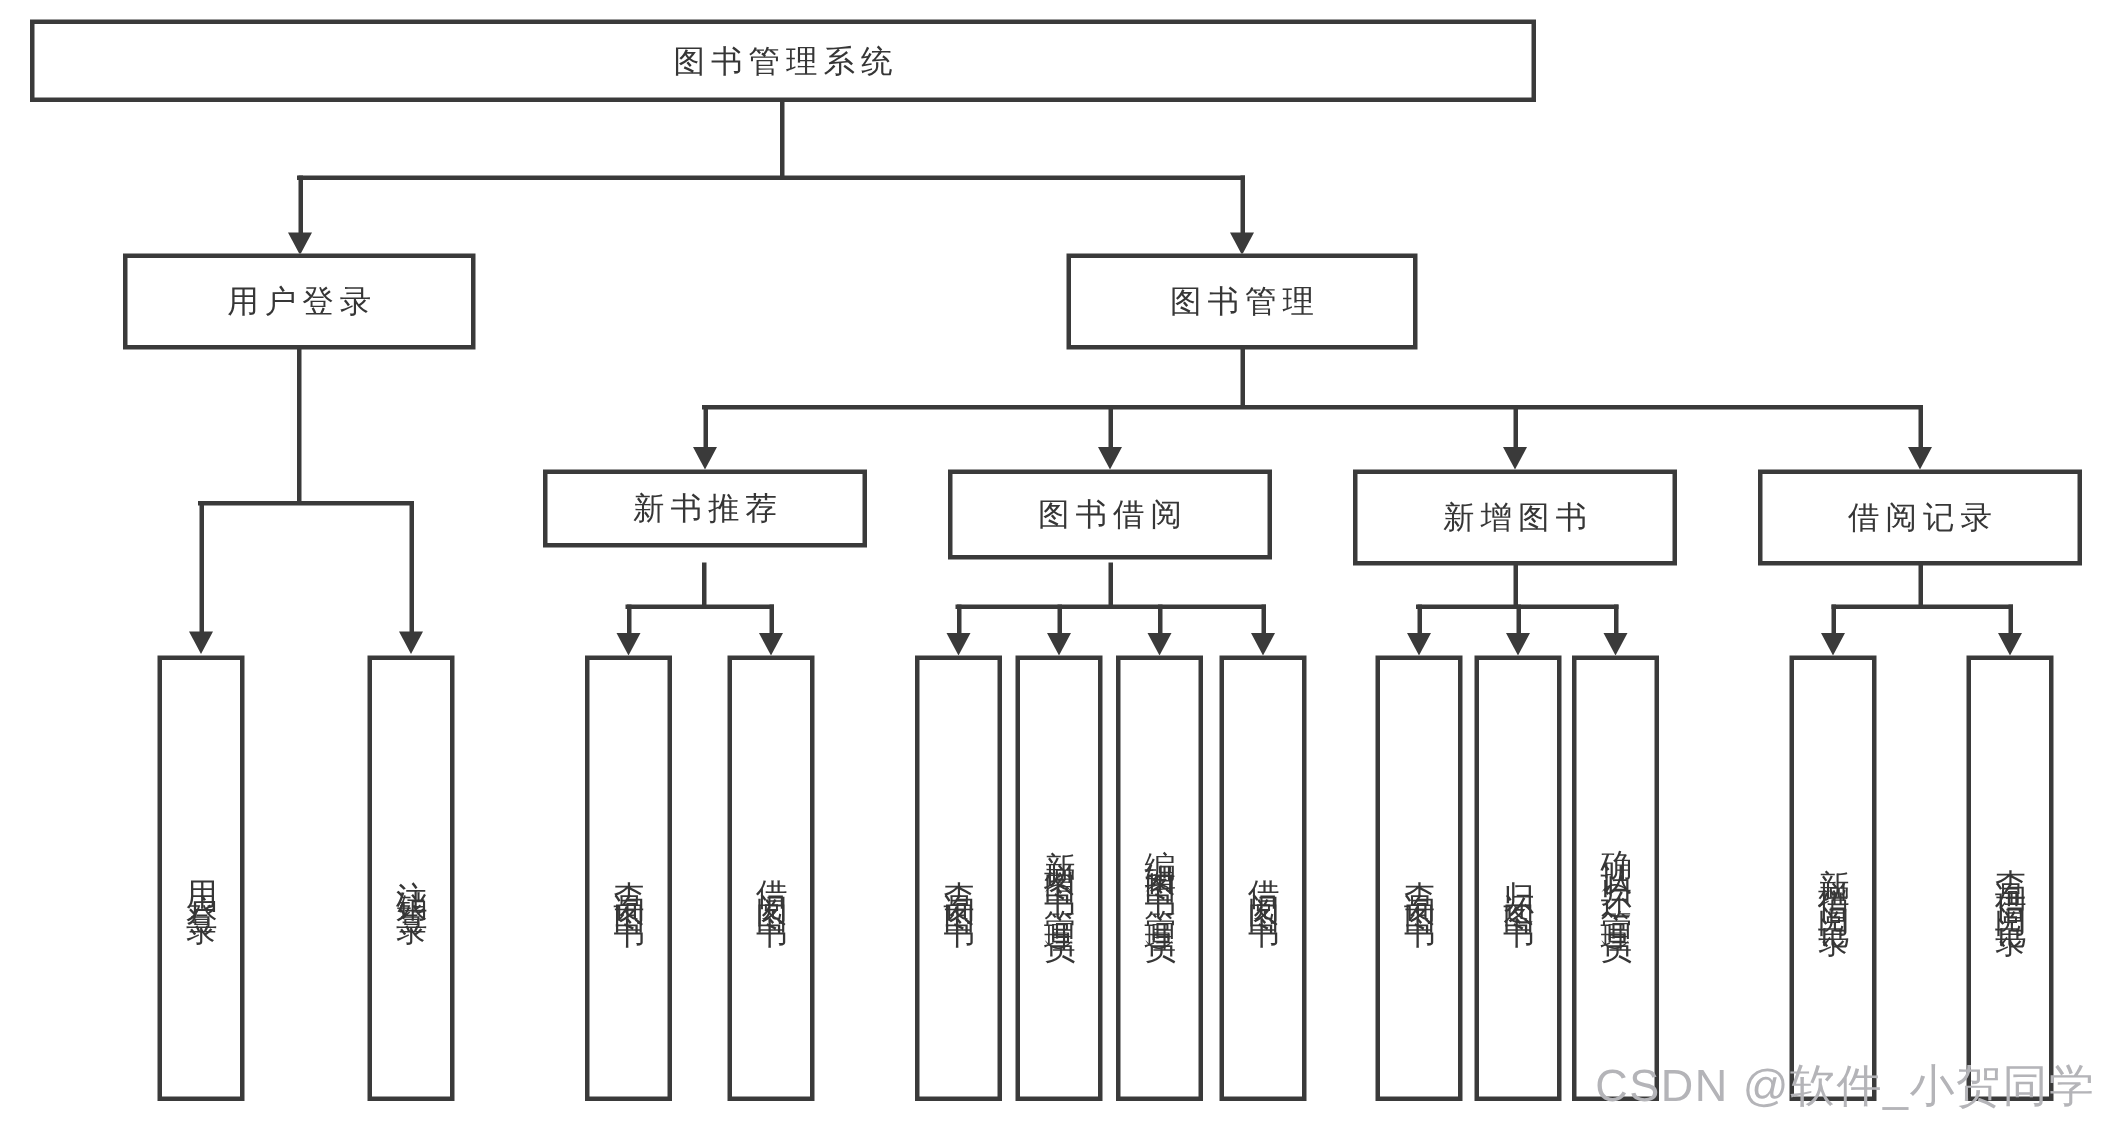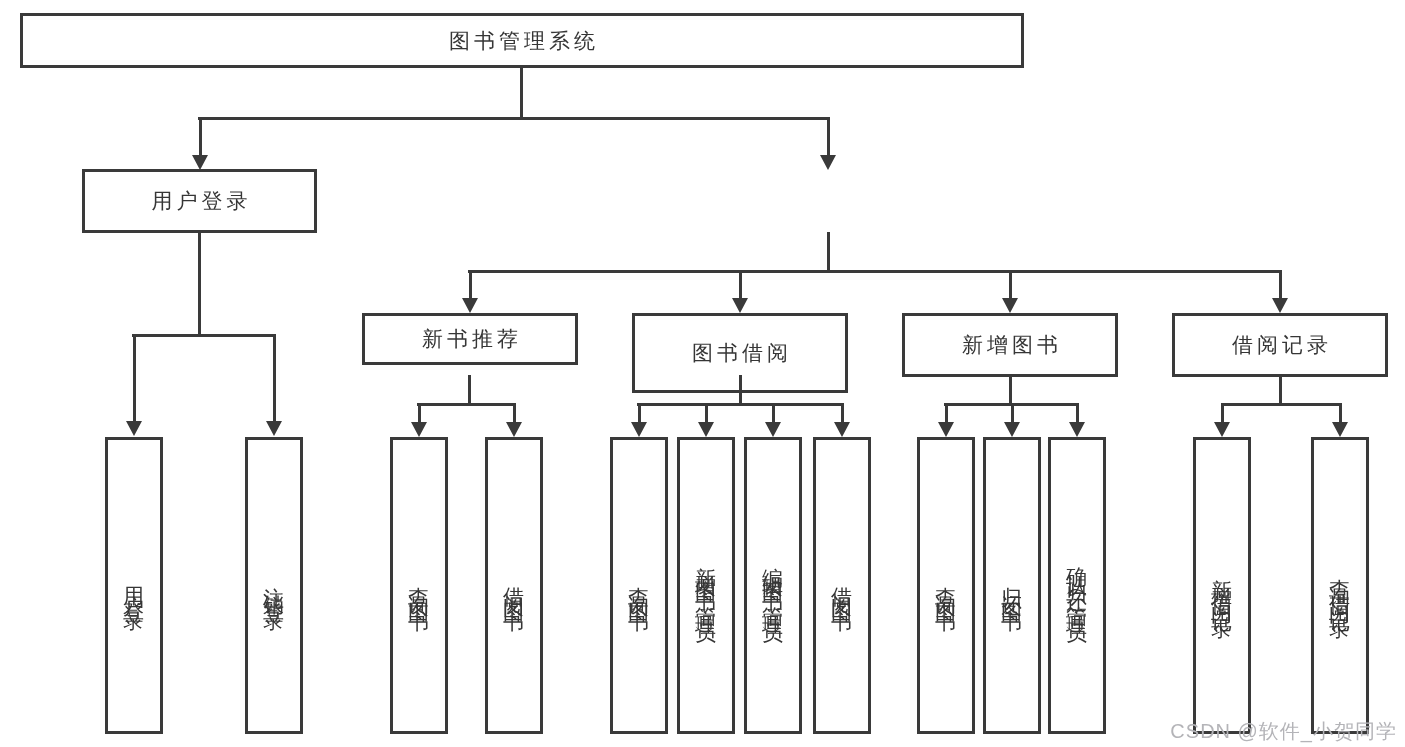--- a/index.html
+++ b/index.html
@@ -59,21 +59,21 @@
   }
   .arrow-a { height: 53px; }  .arrow-a::before { height: 40px; }
   .arrow-b { height: 102px; } .arrow-b::before { height: 89px; }
   .arrow-c { height: 43px; }  .arrow-c::before { height: 30px; }
   .arrow-d { height: 34px; }  .arrow-d::before { height: 21px; }
   
   .watermark {
     position: absolute;
     right: 8px;
     bottom: 2px;
-    font-size: 20px;
+    font-size: 30px;
     letter-spacing: 1px;
     color: #b4b4b8;
     white-space: nowrap;
   }
 </style>
 </head>
 <body>
 
 <div class="canvas">
 
@@ -82,37 +82,40 @@
   </div>
 
   <div class="vline" style="left:520px; top:66px; height:52px;"></div>
   <div class="hline" style="left:198px; top:117px; width:632px;"></div>
   <div class="arrow arrow-a" style="left:192px; top:117px;"></div>
   <div class="arrow arrow-a" style="left:820px; top:117px;"></div>
 
   <div class="hbox" style="left:82px; top:169px; width:235px; height:64px;">
     <span class="label">用户登录</span>
   </div>
+  <div class="hbox" style="left:711px; top:169px; width:234px; height:64px;">
+    <span class="label">图书管理</span>
+  </div>
 
   <div class="vline" style="left:198px; top:232px; height:104px;"></div>
   <div class="hline" style="left:132px; top:334px; width:144px;"></div>
   <div class="arrow arrow-b" style="left:126px; top:334px;"></div>
   <div class="arrow arrow-b" style="left:266px; top:334px;"></div>
 
   <div class="vline" style="left:827px; top:232px; height:40px;"></div>
   <div class="hline" style="left:468px; top:270px; width:814px;"></div>
   <div class="arrow arrow-c" style="left:462px; top:270px;"></div>
   <div class="arrow arrow-c" style="left:732px; top:270px;"></div>
   <div class="arrow arrow-c" style="left:1002px; top:270px;"></div>
   <div class="arrow arrow-c" style="left:1272px; top:270px;"></div>
 
   <div class="hbox" style="left:362px; top:313px; width:216px; height:52px;">
     <span class="label">新书推荐</span>
   </div>
-  <div class="hbox" style="left:632px; top:313px; width:216px; height:80px;font-family:Liberation Serif, serif;">
+  <div class="hbox" style="left:632px; top:313px; width:216px; height:60px;font-family:Liberation Serif, serif;">
     <span class="label">图书借阅</span>
   </div>
   <div class="hbox" style="left:902px; top:313px; width:216px; height:64px;">
     <span class="label">新增图书</span>
   </div>
   <div class="hbox" style="left:1172px; top:313px; width:216px; height:64px;">
     <span class="label">借阅记录</span>
   </div>
 
   <div class="vline" style="left:468px; top:375px; height:30px;"></div>

